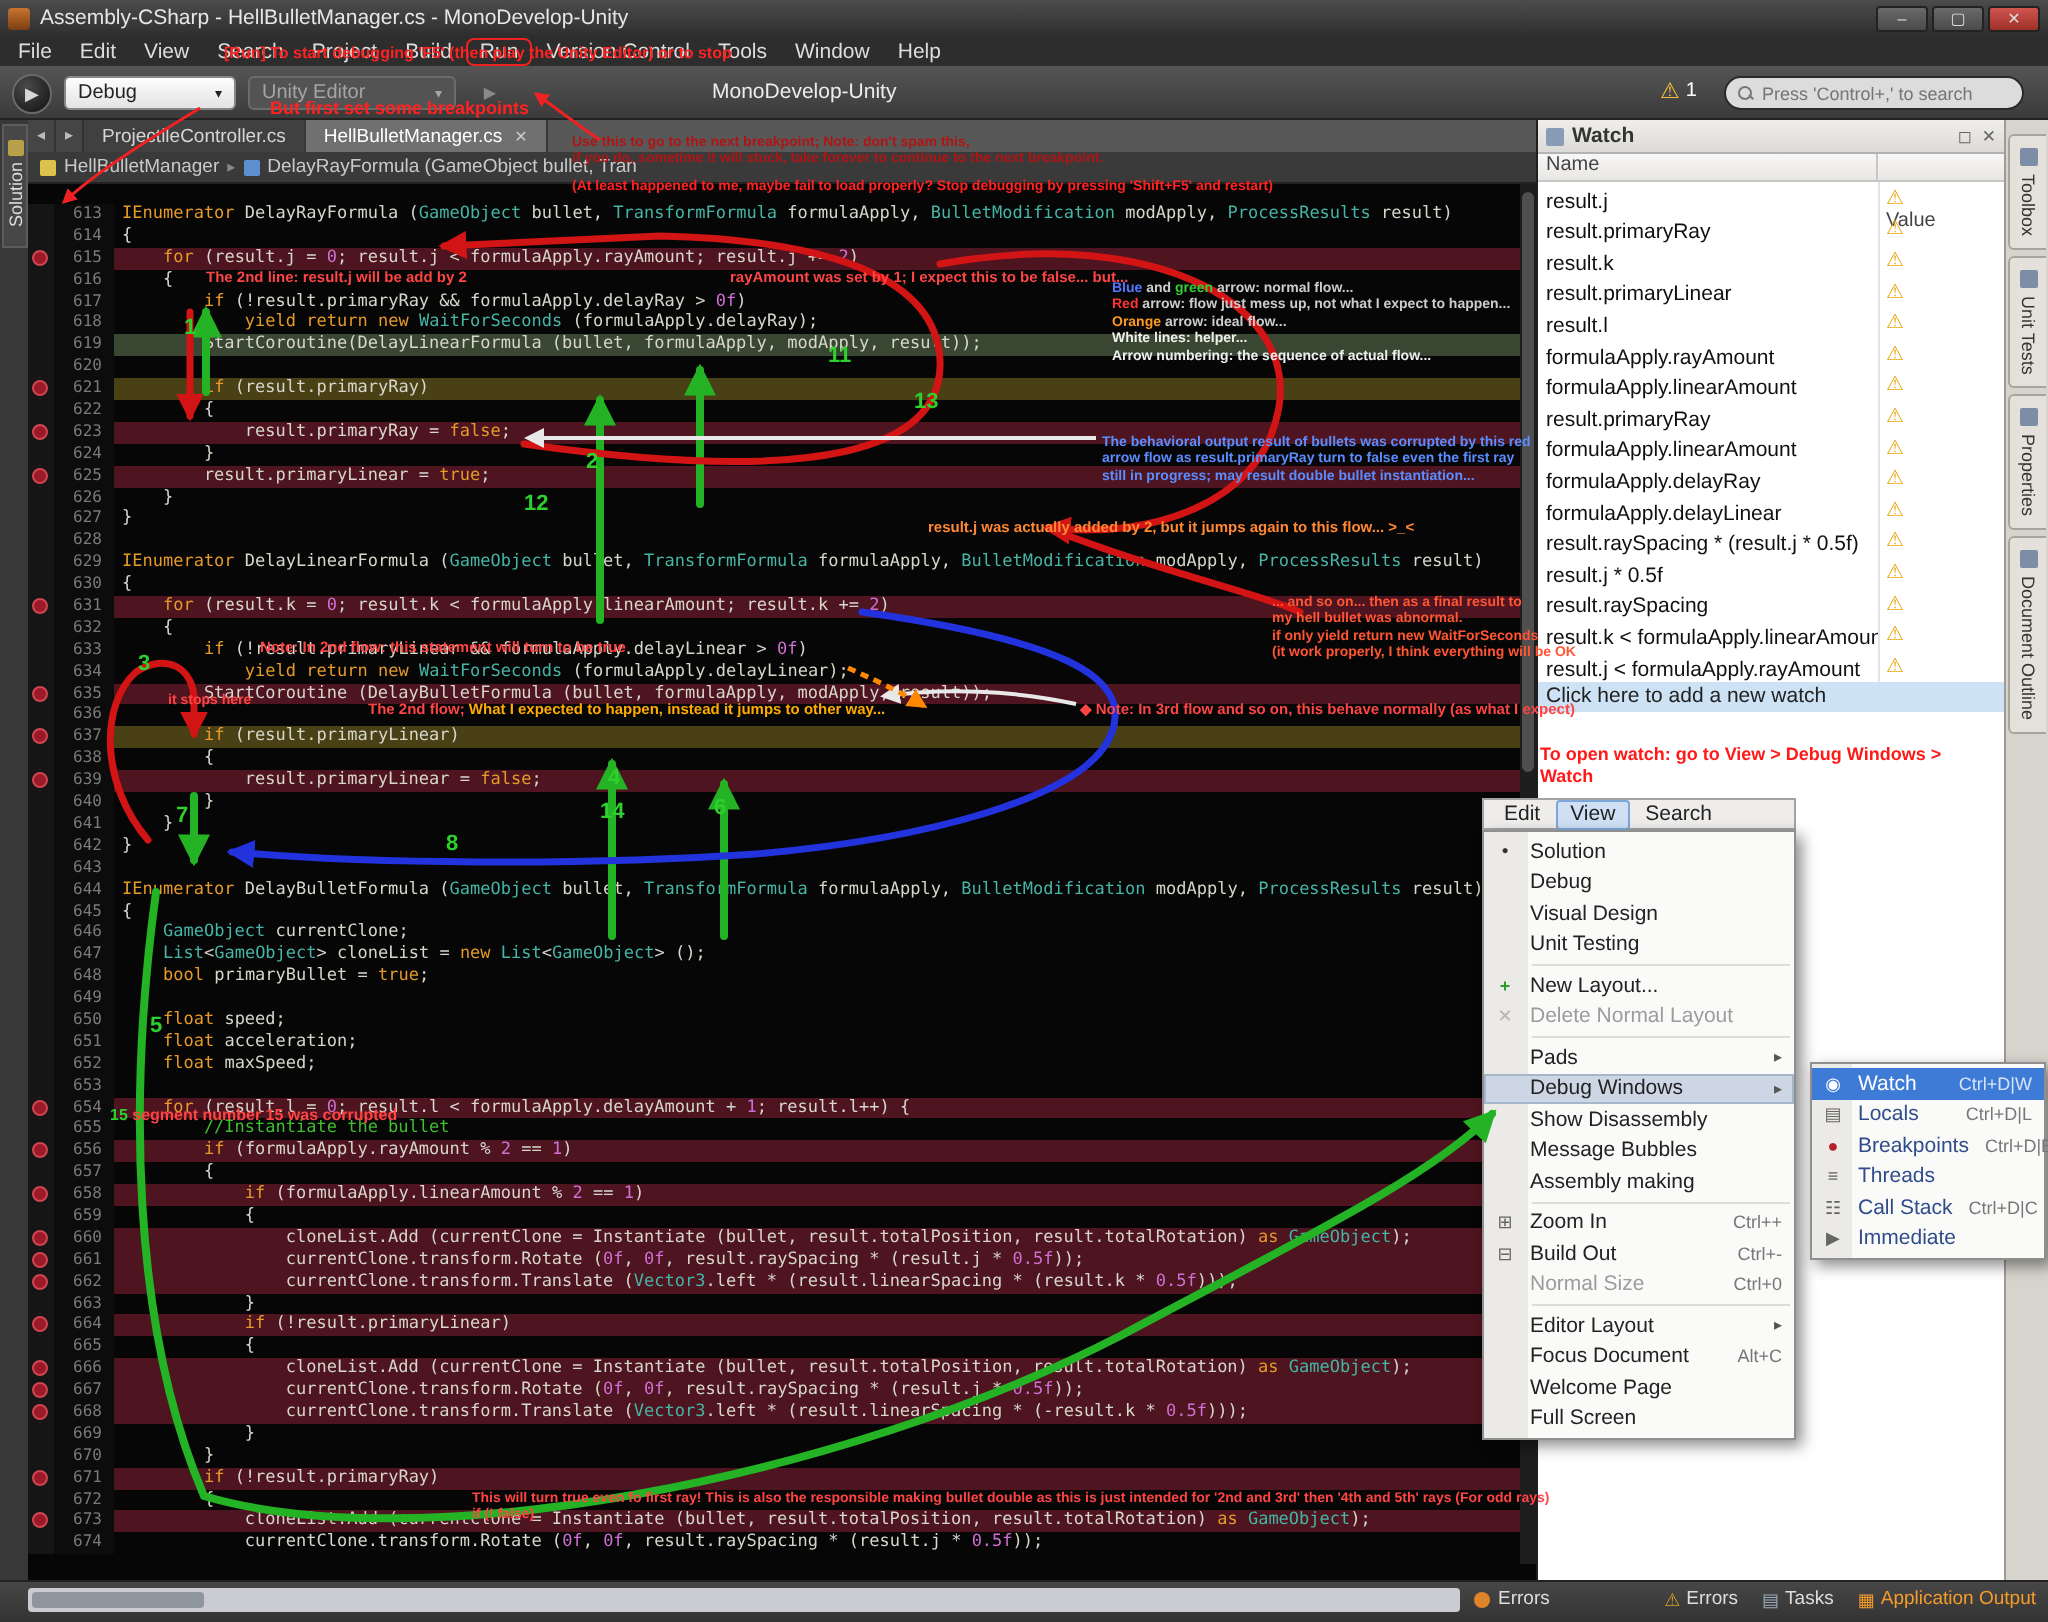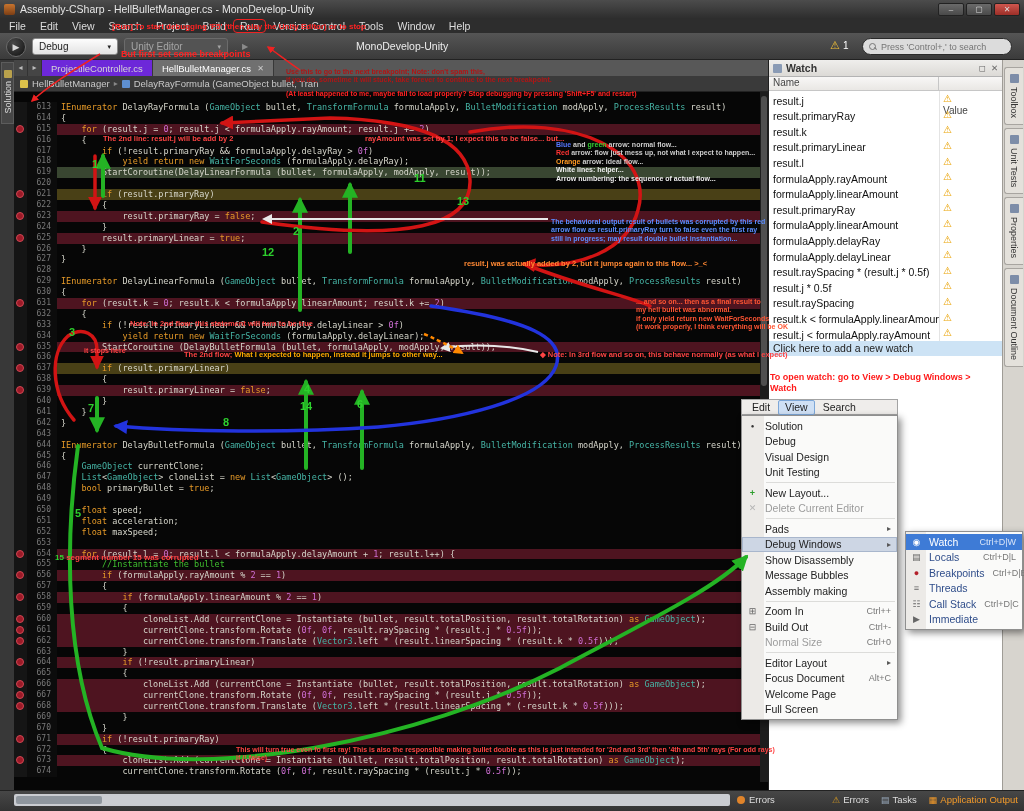--- a/index.html
+++ b/index.html
@@ -30,21 +30,21 @@
 .mag::before{content:"";position:absolute;left:0;top:0;width:5px;height:5px;border:1.2px solid #777;border-radius:50%;}
 .mag::after{content:"";position:absolute;left:5px;top:5px;width:3px;height:1.2px;background:#777;transform:rotate(45deg);}
 
 .leftstrip{position:absolute;left:0;top:60px;width:14px;height:730px;background:#383838;}
 .ltab{margin:2px 0 0 1px;background:#474747;border:1px solid #5c5c5c;padding:7px 0 9px;display:flex;flex-direction:column;align-items:center;gap:3px;}
 .lticon{width:8px;height:8px;background:#b9a14c;border-radius:1px;}
 .vtext-l{writing-mode:vertical-rl;transform:rotate(180deg);font-size:9px;color:#ddd;}
 .tabbar{position:absolute;left:14px;top:60px;width:754px;height:16px;background:#585858;display:flex;align-items:stretch;}
 .navbtn{width:14px;background:#454545;color:#bbb;font-size:8px;text-align:center;line-height:16px;border-right:1px solid #333;}
 .tabs{display:flex;}
-.tab{display:flex;align-items:center;padding:0 9px;font-size:9.5px;color:#d5d5d5;background:#6d28d9;border-right:1px solid #383838;gap:6px;}
+.tab{display:flex;align-items:center;padding:0 9px;font-size:9.5px;color:#d5d5d5;background:#404040;border-right:1px solid #383838;gap:6px;}
 .tab.active{background:#707070;color:#fff;}
 .tclose{font-size:8px;color:#ccc;}
 .crumb{position:absolute;left:14px;top:76px;width:754px;height:16px;background:#3a3a3a;border-bottom:1px solid #222;display:flex;align-items:center;gap:4px;padding-left:6px;color:#c9c9c9;font-size:9.5px;}
 .bc-icon{width:8px;height:8px;border-radius:1px;}
 .bc-icon.c1{background:#dcc14a;}
 .bc-icon.c2{background:#5e8fd0;}
 .crumb .sep{font-style:normal;font-size:8px;color:#888;}
 
 .editor{position:absolute;left:14px;top:92px;width:754px;height:698px;background:#060606;}
 #code{position:absolute;left:0;top:0;right:8px;bottom:8px;padding-top:10px;font-family:"DejaVu Sans Mono",monospace;font-size:8.5px;line-height:10.9px;overflow:hidden;}
@@ -743,21 +743,21 @@
         <span class="mic"></span>
         <span class="mil">Unit Testing</span>
       </div>
       <div class="msep"></div>
       <div class="mi">
         <span class="mic ic-add">+</span>
         <span class="mil">New Layout...</span>
       </div>
       <div class="mi dis">
         <span class="mic ic-delete">✕</span>
-        <span class="mil">Delete Current Editor</span>
+        <span class="mil">Delete Normal Layout</span>
       </div>
       <div class="msep"></div>
       <div class="mi">
         <span class="mic"></span>
         <span class="mil">Pads</span>
         <span class="mia">▸</span>
       </div>
       <div class="mi hl">
         <span class="mic"></span>
         <span class="mil">Debug Windows</span>
@@ -883,21 +883,21 @@
   <path class="pb" d="M431,306 C530,320 566,338 556,366 C544,400 458,420 378,427 C290,433 182,432 116,426" marker-end="url(#mb)"></path>
   <path class="pw" d="M548,219 L264,219" marker-end="url(#mw)"></path>
   <path class="pw" d="M538,352 C506,345 472,344 442,348" marker-end="url(#mw)"></path>
   <path class="po" d="M424,334 C442,342 454,348 462,353" marker-end="url(#mo)"></path>
 </svg>
 
 <div id="annotations">
     <div class="ann" style="left: 112px; top: 22px; font-size: 8px; color: rgb(255, 34, 34);">
       <div>[Run] To start debugging 'F5' (then play the Unity Editor) or to stop</div>
     </div>
-    <div class="ann" style="left: 85px; top: 49px; font-size: 9px; color: rgb(255, 34, 34); padding-left: 36px;">
+    <div class="ann" style="left: 99px; top: 49px; font-size: 9px; color: rgb(255, 34, 34); padding-left: 36px;">
       <div>But first set some breakpoints</div>
     </div>
     <div class="ann" style="left: 286px; top: 68px; font-size: 7px; color: rgb(176, 21, 21);">
       <div>Use this to go to the next breakpoint; Note: don't spam this,</div>
       <div>if you do, sometime it will stuck, take forever to continue to the next breakpoint.</div>
     </div>
     <div class="ann" style="left: 286px; top: 90px; font-size: 7px; color: rgb(255, 34, 34);">
       <div>(At least happened to me, maybe fail to load properly? Stop debugging by pressing 'Shift+F5' and restart)</div>
     </div>
     <div class="ann" style="left: 103px; top: 134px; font-size: 7.5px; color: rgb(255, 68, 68);">

